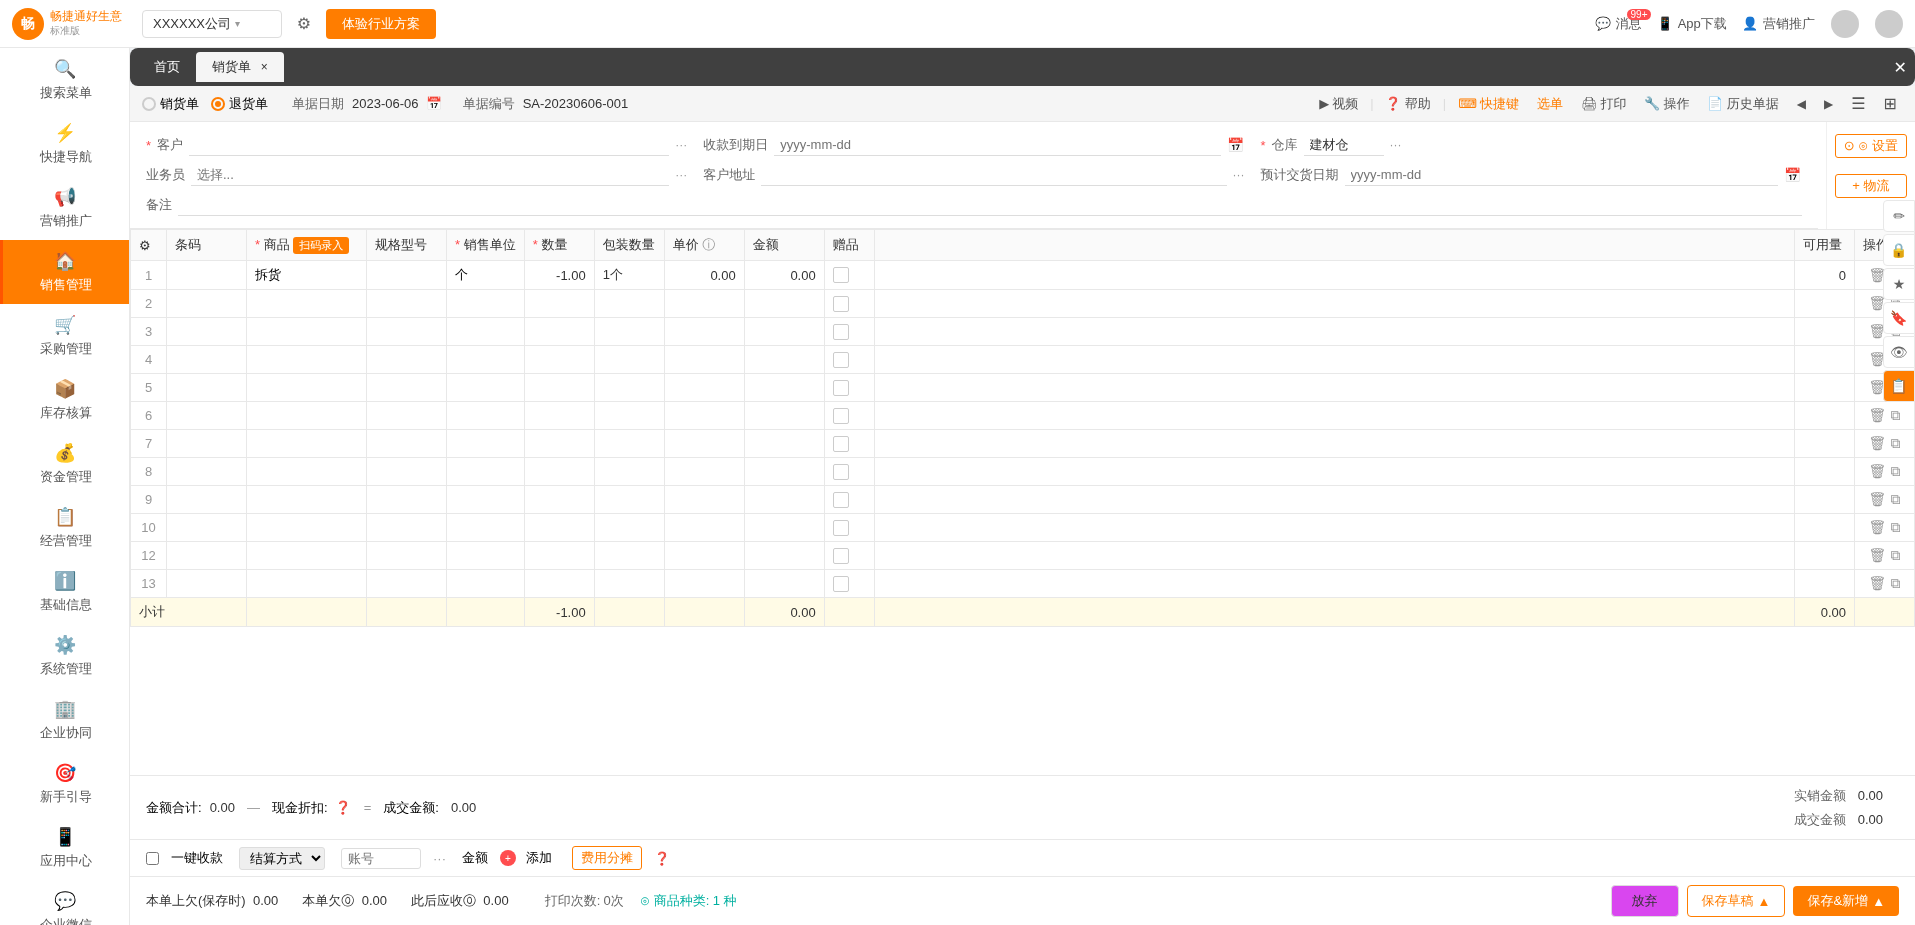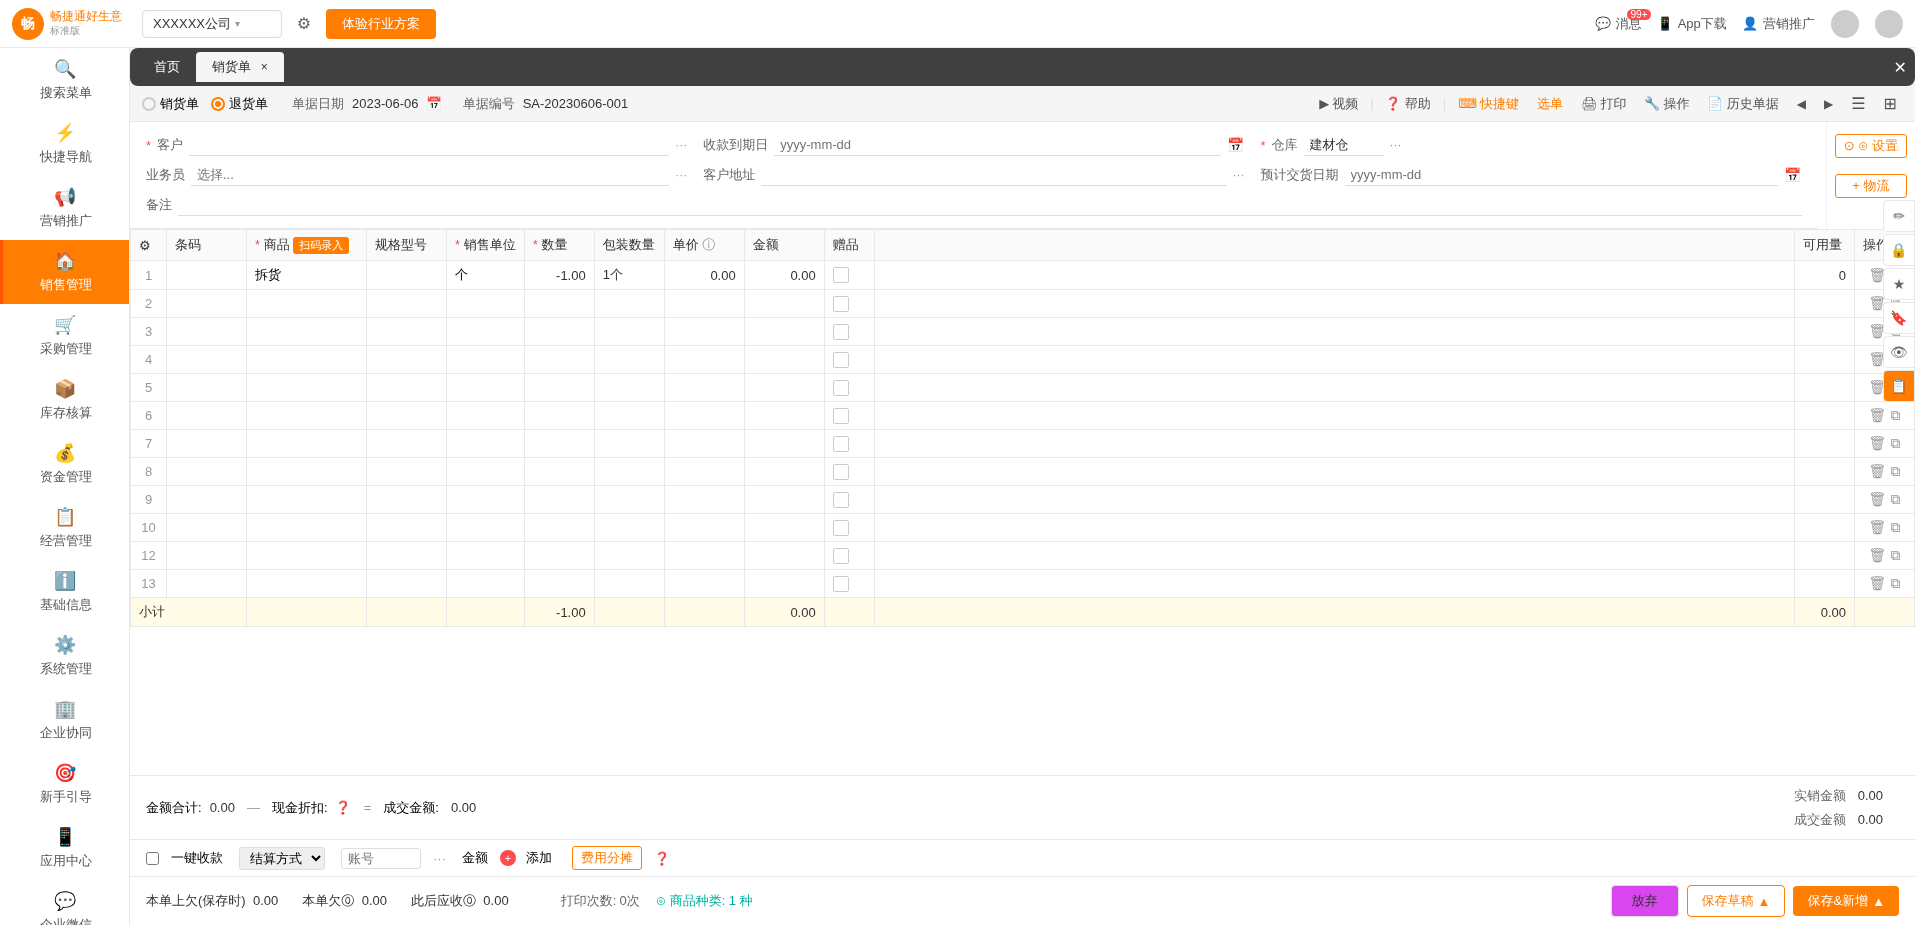--- a/index.html
+++ b/index.html
@@ -277,21 +277,21 @@
       flex-shrink: 0;
     }
     .action-bar {
       background: #fff;
       padding: 8px 16px;
       display: flex;
       align-items: center;
       border-top: 1px solid #e8e8e8;
       flex-shrink: 0;
     }
-    .action-bar-left { flex: 1; display: flex; align-items: center; gap: 28px; }
+    .action-bar-left { flex: 1; display: flex; align-items: center; gap: 12px; }
     .action-bar-right { display: flex; align-items: center; gap: 8px; }
     .action-info { display: flex; gap: 24px; }
     .info-item { color: #666; font-size: 12px; }
     .info-item span { color: #333; font-weight: 500; }
     .btn-discard {
       border: 1px solid #ddd; background: #d946ef;
       color: #333; border-radius: 4px;
       padding: 6px 20px; cursor: pointer;
     }
     .btn-save-draft {

